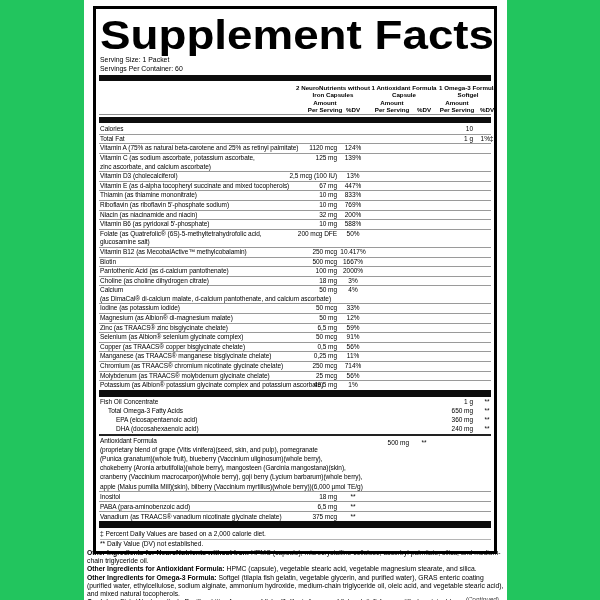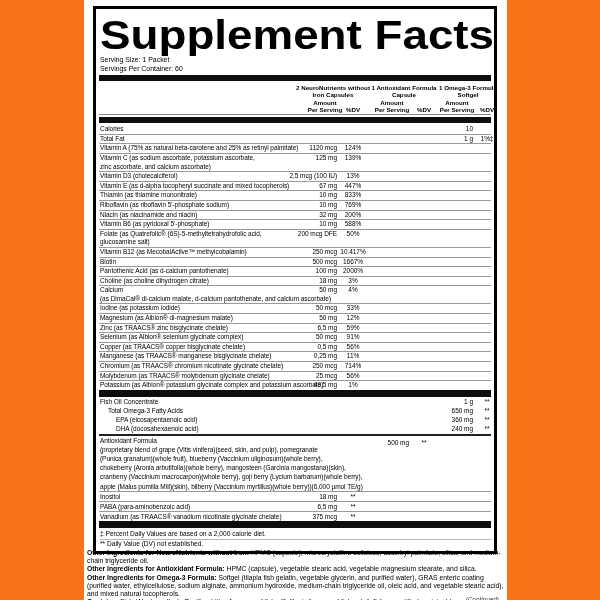--- a/index.html
+++ b/index.html
@@ -1,18 +1,18 @@
 <!DOCTYPE html>
 <html><head>
 <meta charset="utf-8">
 <style>
   * { margin:0; padding:0; box-sizing:border-box; }
   html,body { width:600px; height:600px; overflow:hidden; }
   body { font-family:"Liberation Sans", sans-serif; background:#4c7252; color:#000; }
-  .screen { position:relative; width:600px; height:600px; background:#f97316; overflow:hidden; }
+  .screen { position:relative; width:600px; height:600px; background:#22c55e; overflow:hidden; }
   .paper { position:absolute; left:84px; top:0; width:423px; height:600px; background:#ffffff; }
   .sfbox { position:absolute; left:9px; top:6px; width:404px; border:3px solid #000; background:#fff; padding:2px 3px 2px 3px; }
   .sf-title-svg { display:block; margin-top:2px; }
   .sf-title-svg text { font-family:"Liberation Sans", sans-serif; font-weight:bold; }
   .serving { font-size:6.9px; line-height:8.6px; padding-left:1px; }
   .thickbar { height:6px; background:#0d0d0d; margin:2px 0; }
   .midbar { height:7px; background:#0d0d0d; }
   .colhead { position:relative; height:31px; }
   .colhead .ct { position:absolute; top:1px; font-size:6.2px; font-weight:bold; text-align:center; line-height:7.2px; }
   .ct.c1 { left:150px; width:168px; }

